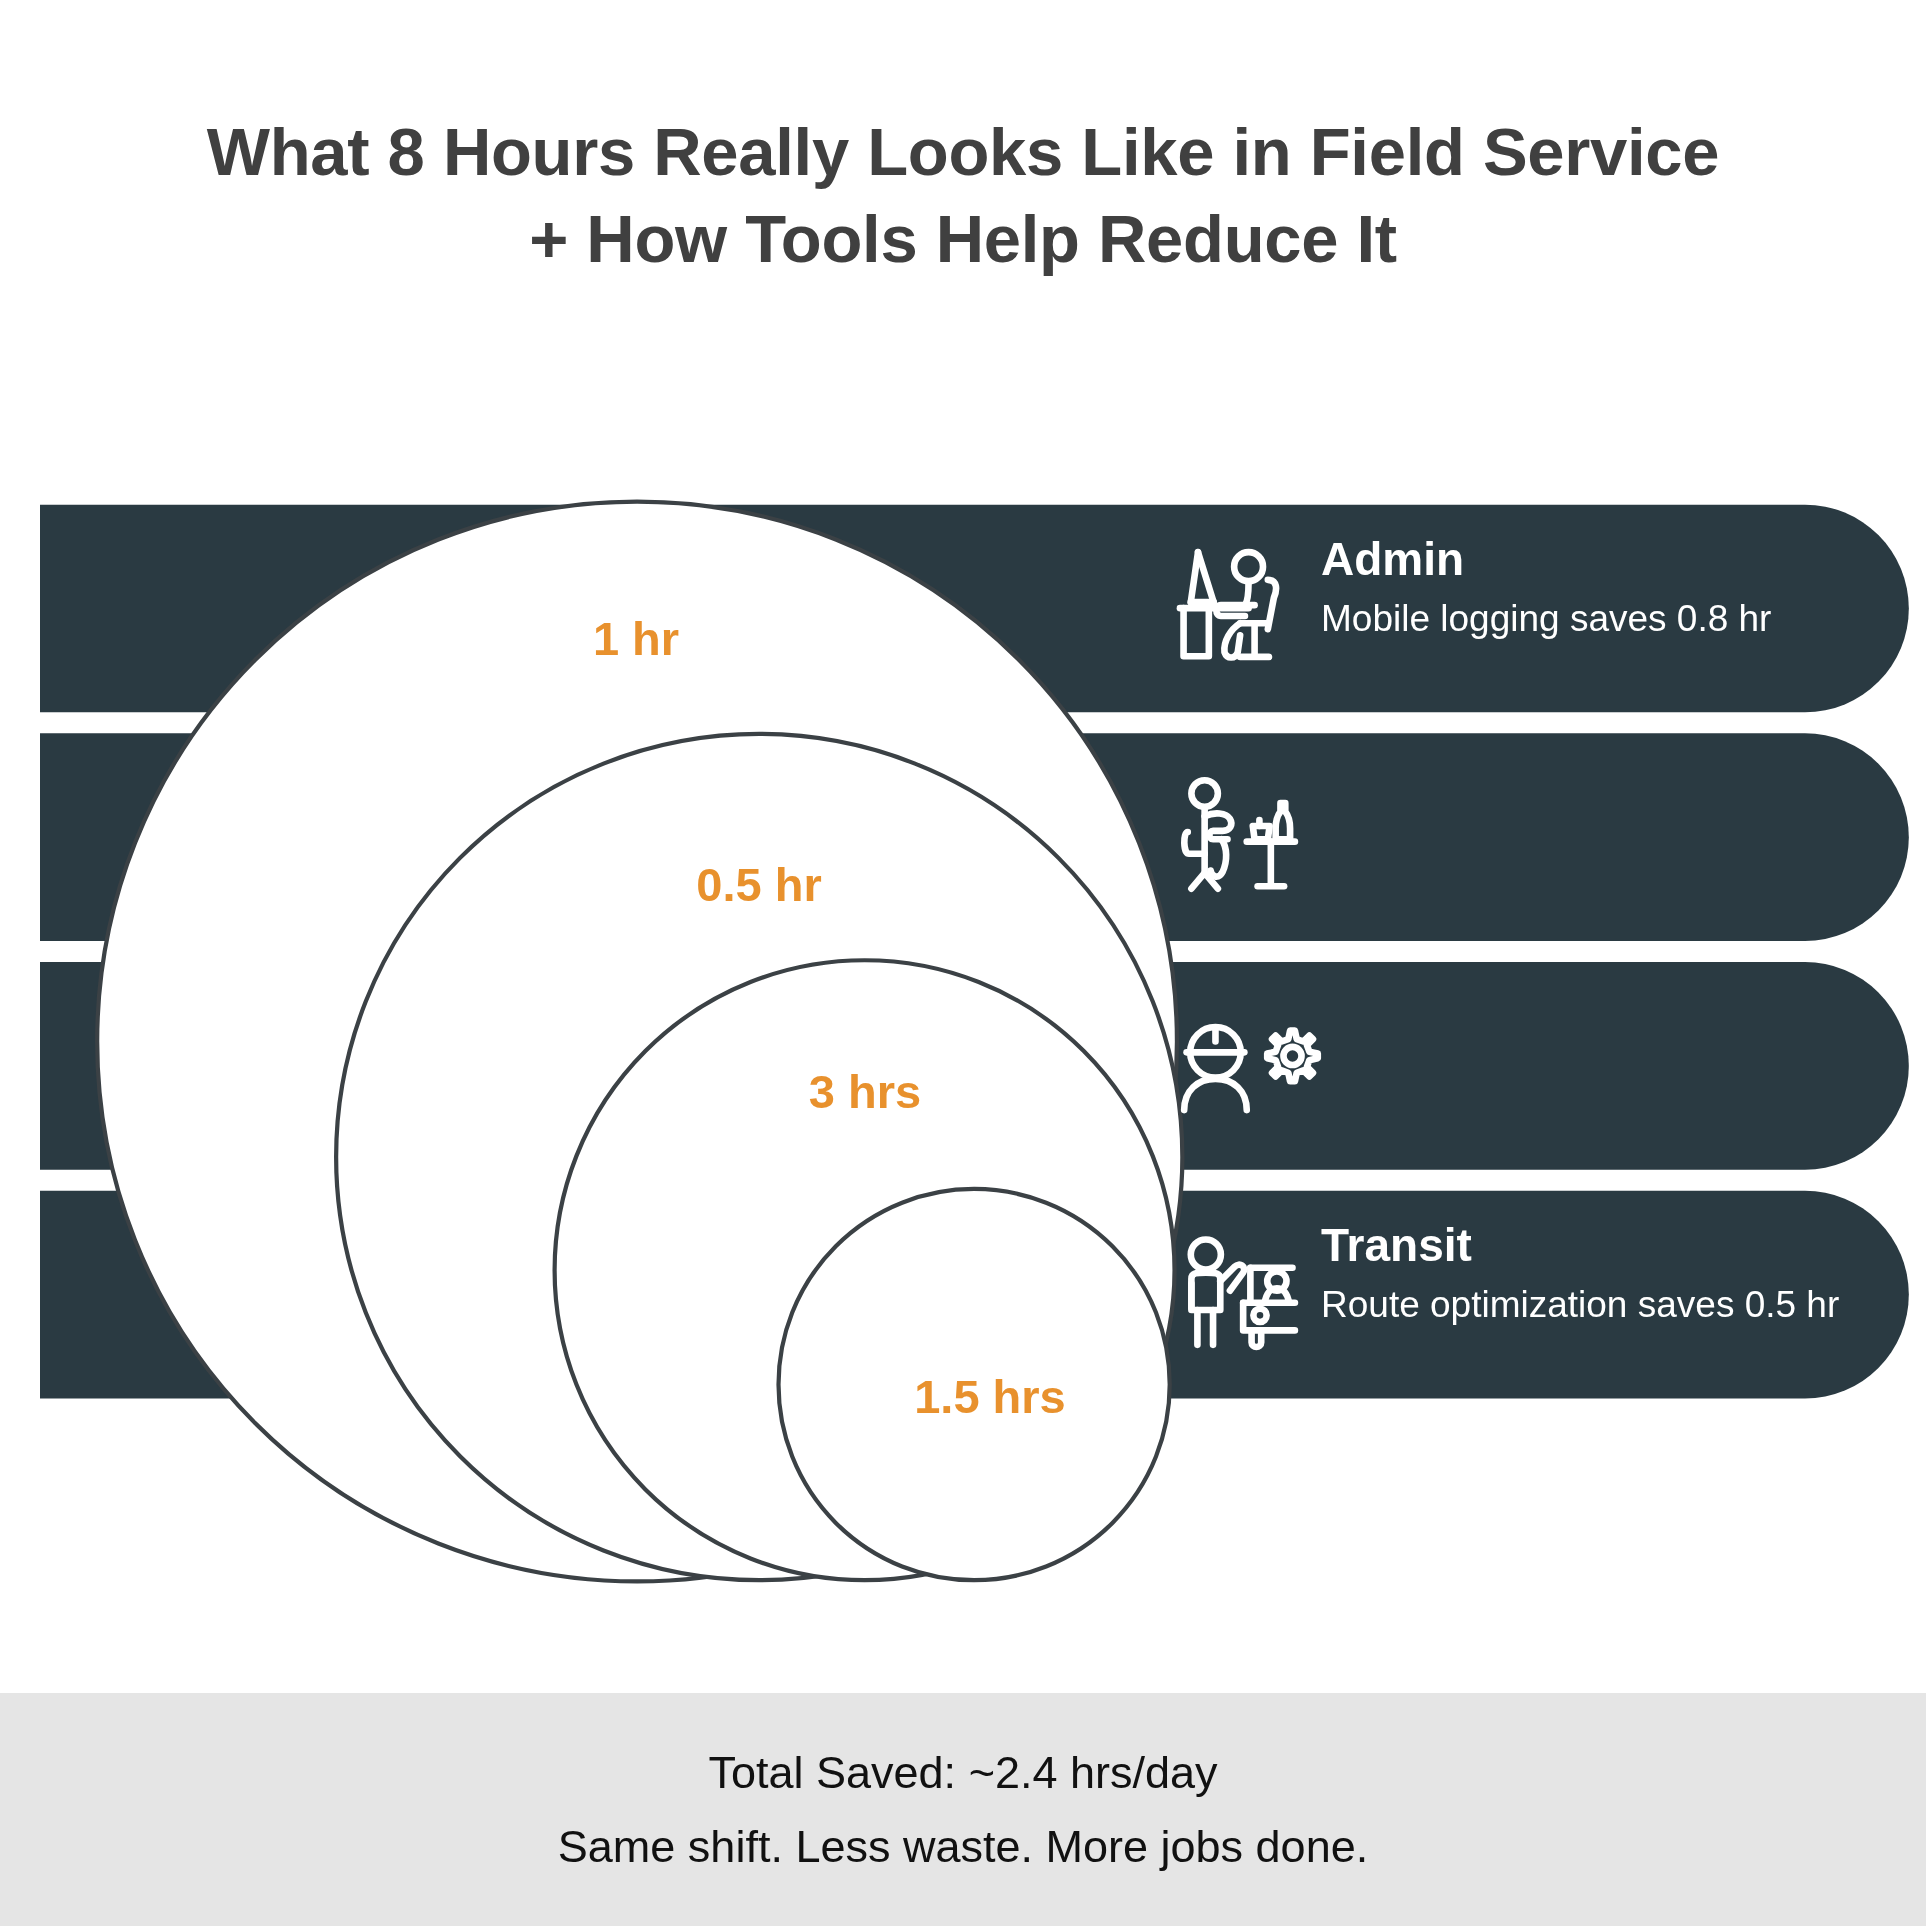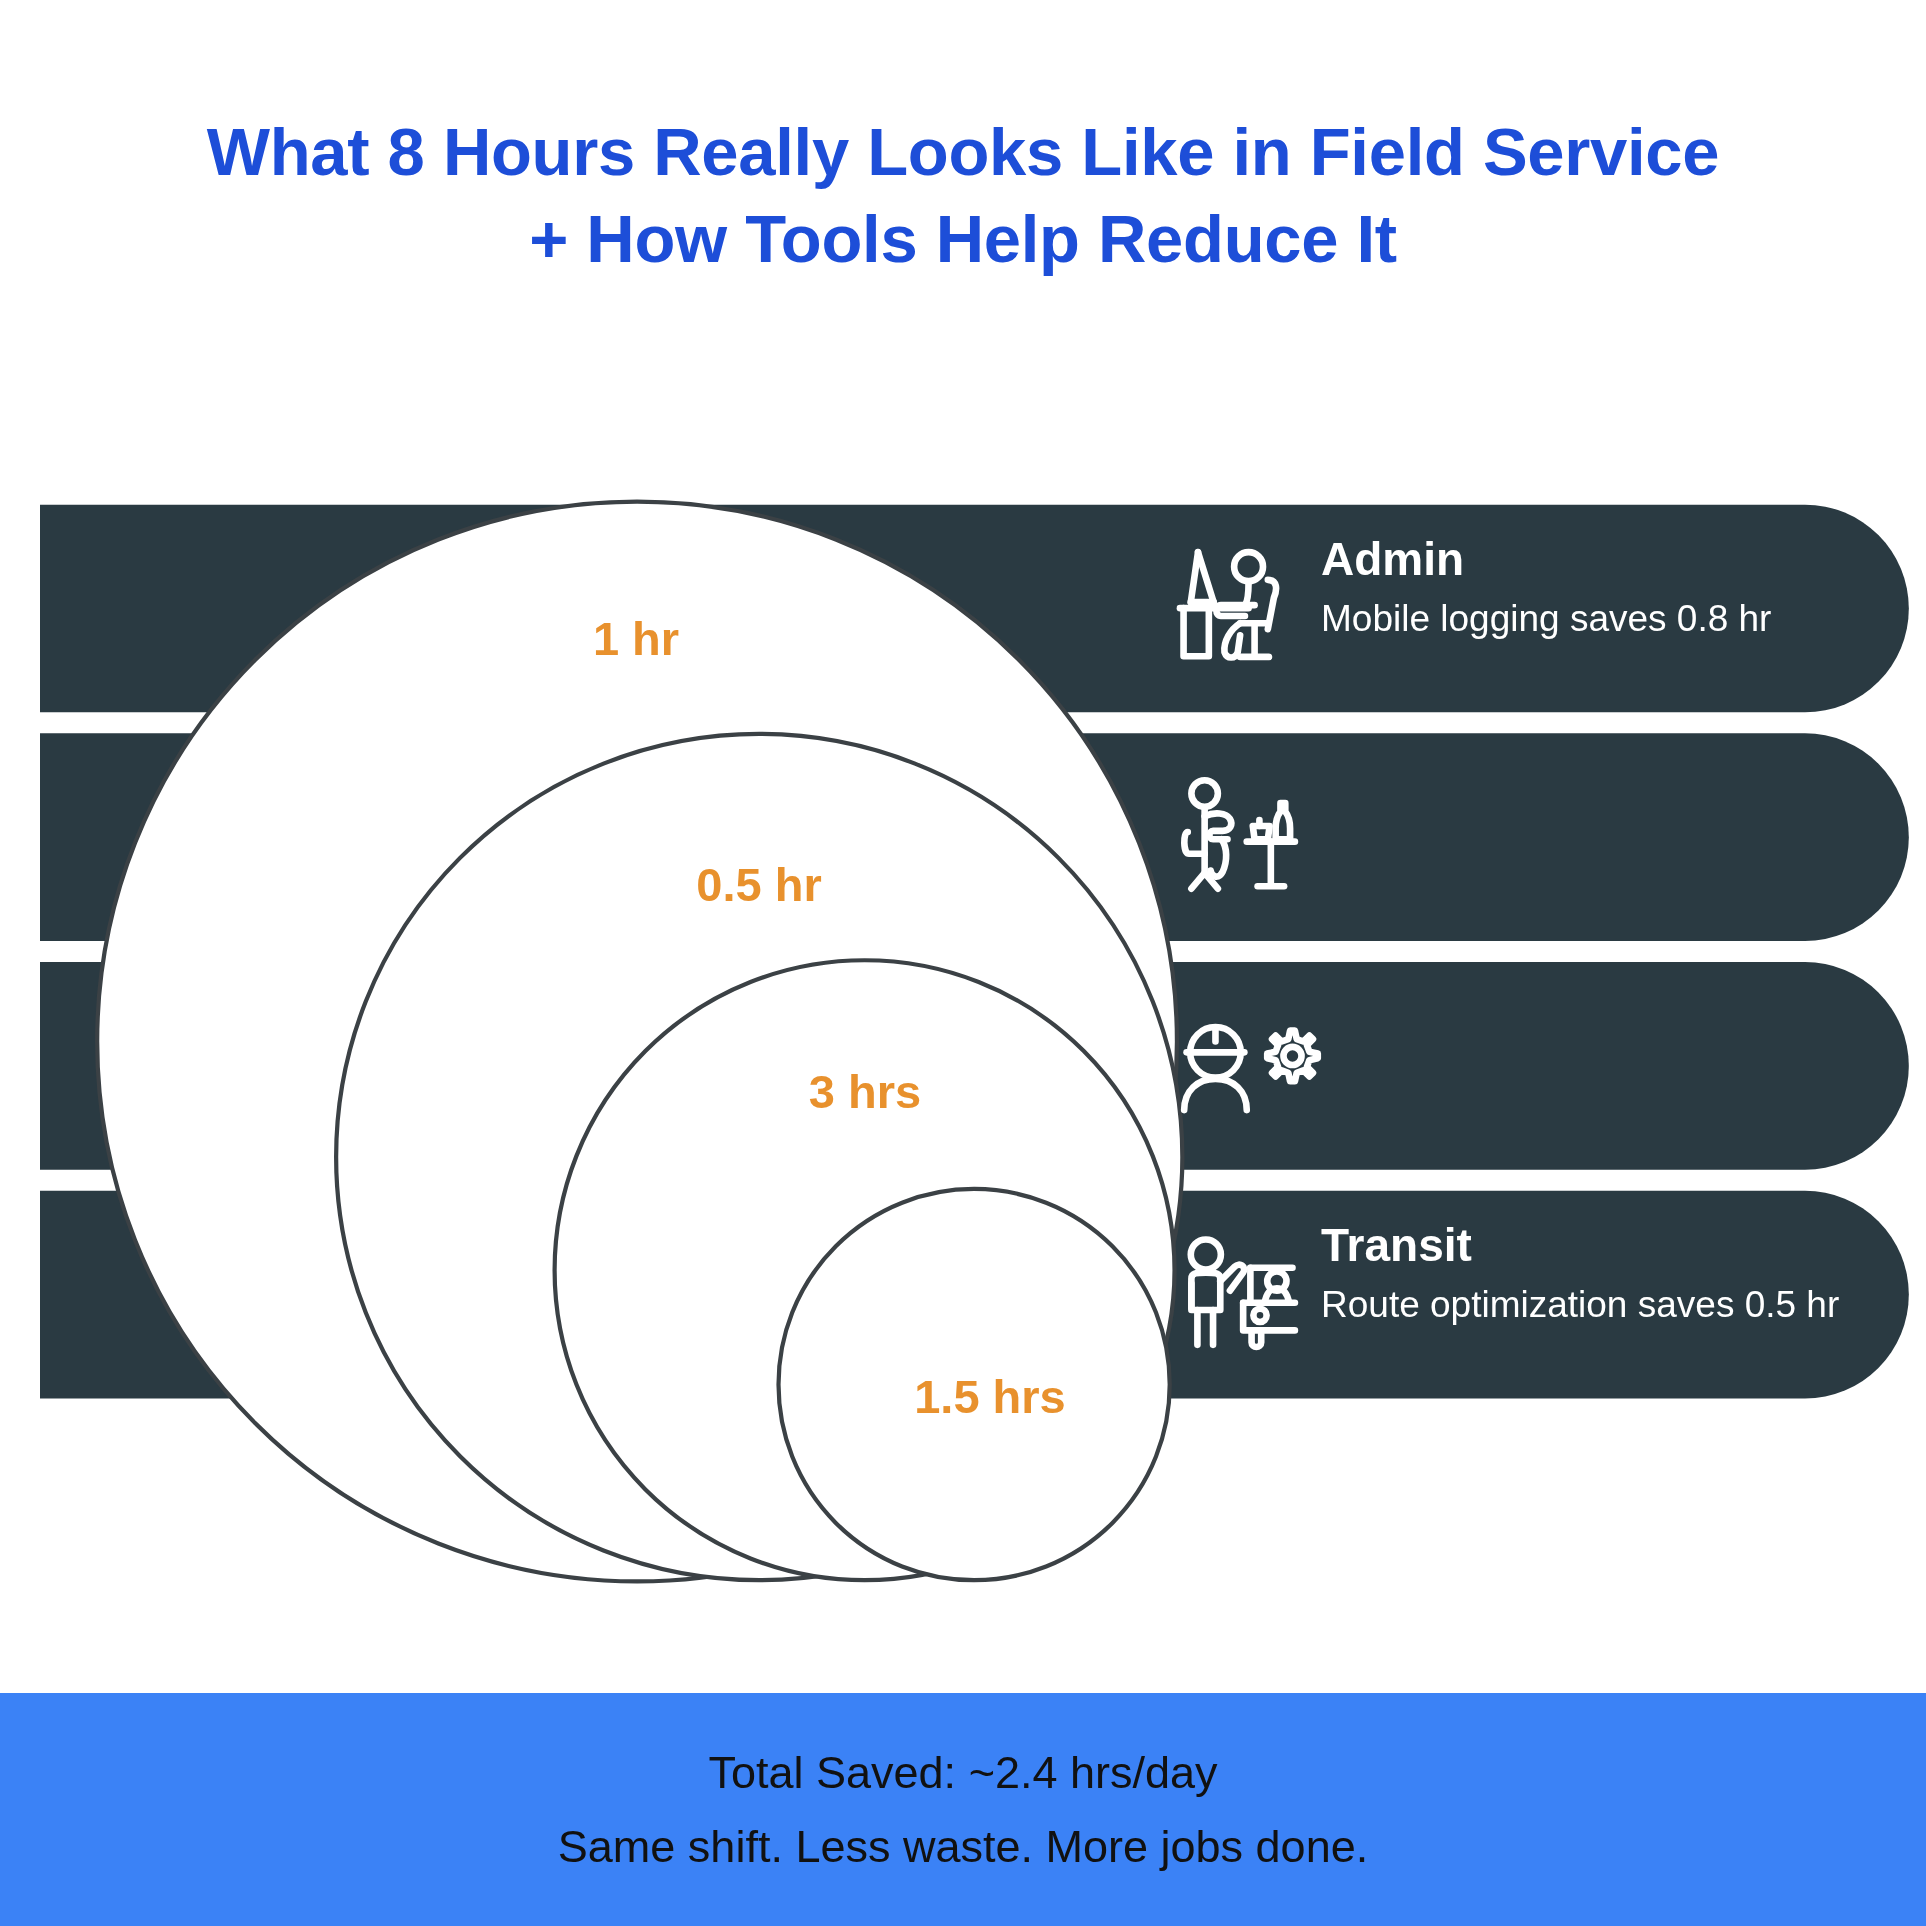--- a/index.html
+++ b/index.html
@@ -9,21 +9,21 @@
     font-family:"Liberation Sans", sans-serif;
     overflow:hidden;
     position:relative;
   }
   #canvas{position:absolute;inset:0;width:1926px;height:1926px;}
 
   
   .title-block{
     position:absolute;left:0;top:108px;width:1926px;
     text-align:center;
-    color:#1d4ed8;
+    color:#404040;
     font-weight:bold;
     font-size:67px;
     line-height:1.30;
     letter-spacing:-0.3px;
   }
   .title-line{display:block;}
 
   
   .stage{position:absolute;left:0;top:0;width:1728px;height:1693px;margin-left:40px;}
   .stage svg{position:absolute;left:0;top:0;}
@@ -48,21 +48,21 @@
     color:#E8912D;
     font-weight:bold;
     font-size:47px;
     white-space:nowrap;
     transform:translate(-50%,-50%);
   }
 
   
   .footer{
     position:absolute;left:0;top:1693px;width:1926px;height:234px;
-    background:#3b82f6;
+    background:#e5e5e5;
     display:flex;flex-direction:column;
     align-items:center;justify-content:center;
     color:#111111;
   }
   .footer-line1{font-size:45px;line-height:1.30;}
   .footer-line2{font-size:45px;line-height:1.30;margin-top:16px;}
 </style>
 </head>
 <body>
 

